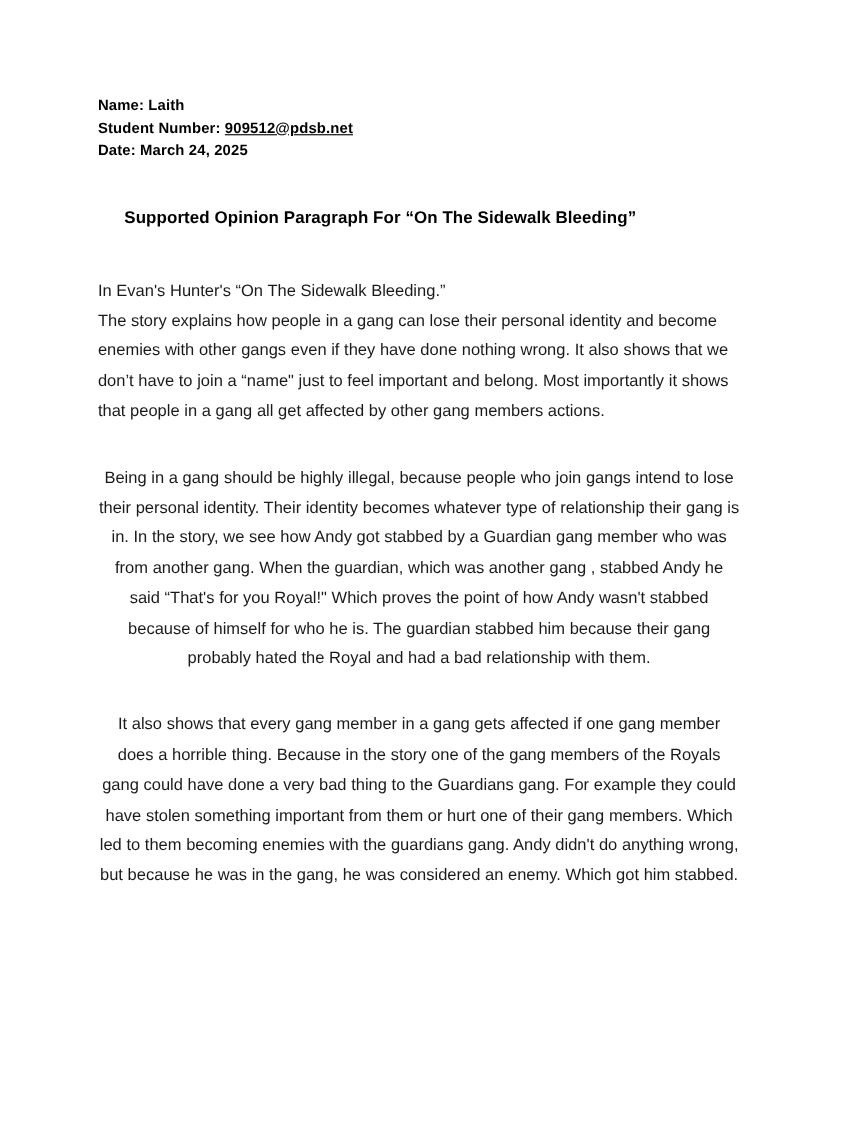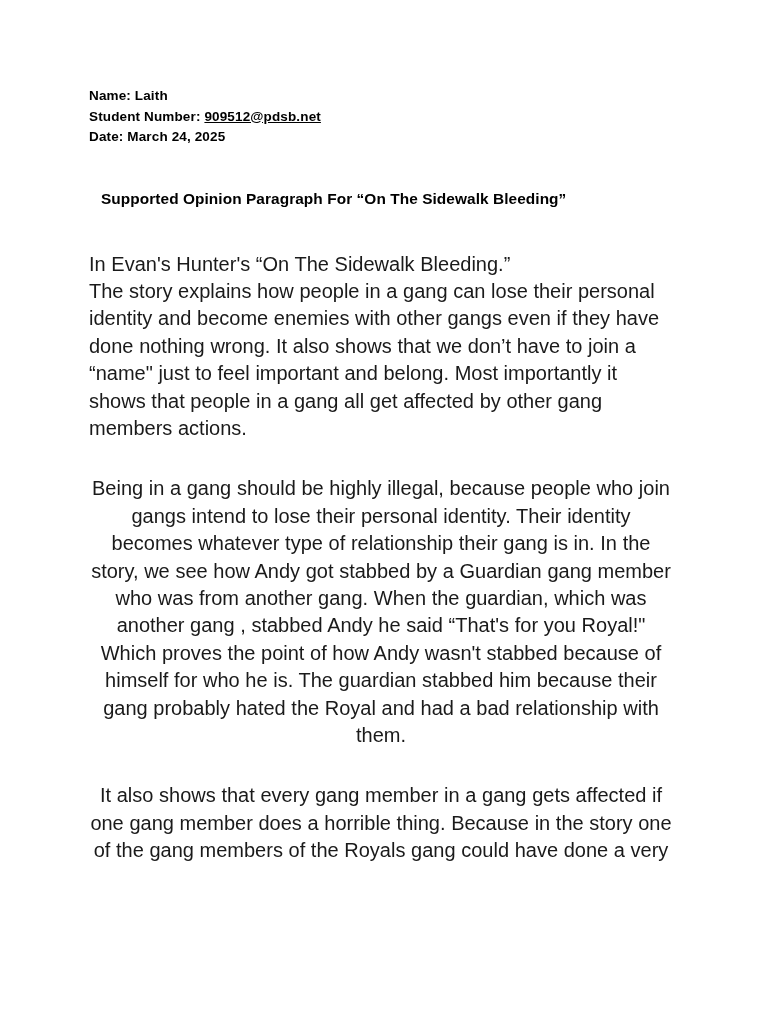--- a/index.html
+++ b/index.html
@@ -41,35 +41,35 @@
   }
   .meta-label { font-weight: bold; }
   .email-link {
     color: #000000;
     font-weight: bold;
     text-decoration: underline;
     cursor: pointer;
   }
   
   .doc-title {
-    margin-left: 12px;
+    margin-left: 24px;
     margin-top: 38px;
     font-size: 15.4px;
     font-weight: bold;
     line-height: 26px;
     letter-spacing: 0.005em;
     white-space: nowrap;
   }
   
   .paragraphs {
     margin-top: 39px;
   }
   p.para {
     margin: 0;
-    font-size: 20px;
+    font-size: 15px;
     line-height: 27.4px;
     color: #1a1a1a;
     text-align: left;
     word-spacing: 0.004em;
   }
   p.para + p.para {
     margin-top: 33px;
     text-align: center;
   }
 </style>

